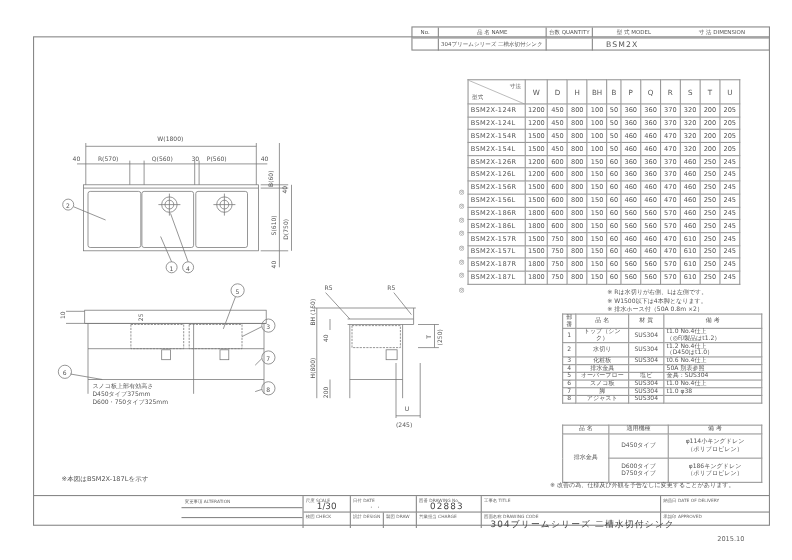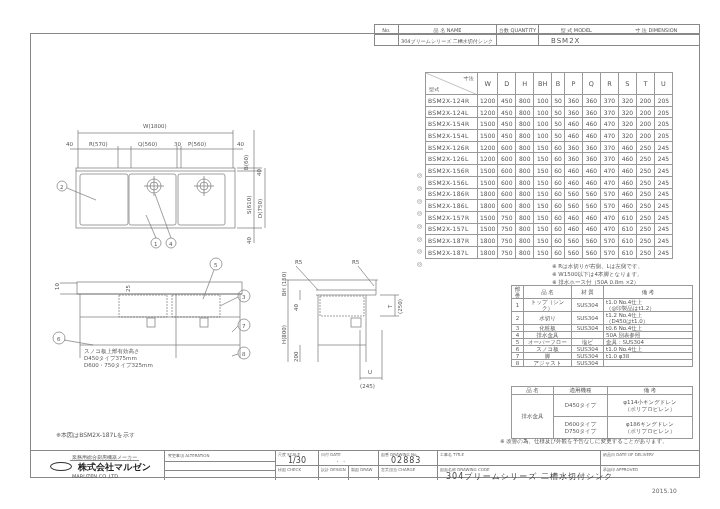--- a/index.html
+++ b/index.html
@@ -541,26 +541,20 @@
     <text transform="translate(286,296) rotate(-90)">BH (150)</text>
     <text transform="translate(298,311) rotate(-90)">40</text>
     <text transform="translate(286,344) rotate(-90)">H(800)</text>
     <text transform="translate(298,362) rotate(-90)">200</text>
     <text transform="translate(392,308) rotate(-90)">T</text>
     <text transform="translate(402,314) rotate(-90)">(250)</text>
   </g>
 </svg>
 
 <div class="tb">
-  <div class="cell" style="left:0;top:0;width:135px;height:29px">
-    <div class="abs t" style="left:40px;top:3px;border-bottom:1px solid #888;padding:0 2px">業務用総合厨房機器メーカー</div>
-    <div class="abs" style="left:20px;top:11px;width:22px;height:9px;border:1.5px solid #333;border-radius:50%"></div>
-    <div class="abs" style="left:48px;top:10px;font-size:9px;font-weight:bold;color:#222">株式会社マルゼン</div>
-    <div class="abs t" style="left:42px;top:22px">MARUZEN CO.,LTD.</div>
-  </div>
   <div class="cell" style="left:135px;top:0;width:111px;height:29px">
     <div class="lbl" style="left:3px;top:2px">変更事項 ALTERATION</div>
     <div class="abs" style="left:0;top:10px;width:110px;border-top:1px solid #888"></div>
     <div class="abs" style="left:0;top:19px;width:110px;border-top:1px solid #888"></div>
   </div>
   <div class="cell" style="left:246px;top:0;width:43px;height:15px;border-bottom:1px solid #888">
     <div class="lbl" style="left:2px;top:1px">尺度 SCALE</div>
     <div class="abs tm" style="left:12px;top:5px;font-size:8px">1/30</div>
   </div>
   <div class="cell" style="left:289px;top:0;width:60px;height:15px;border-bottom:1px solid #888">

